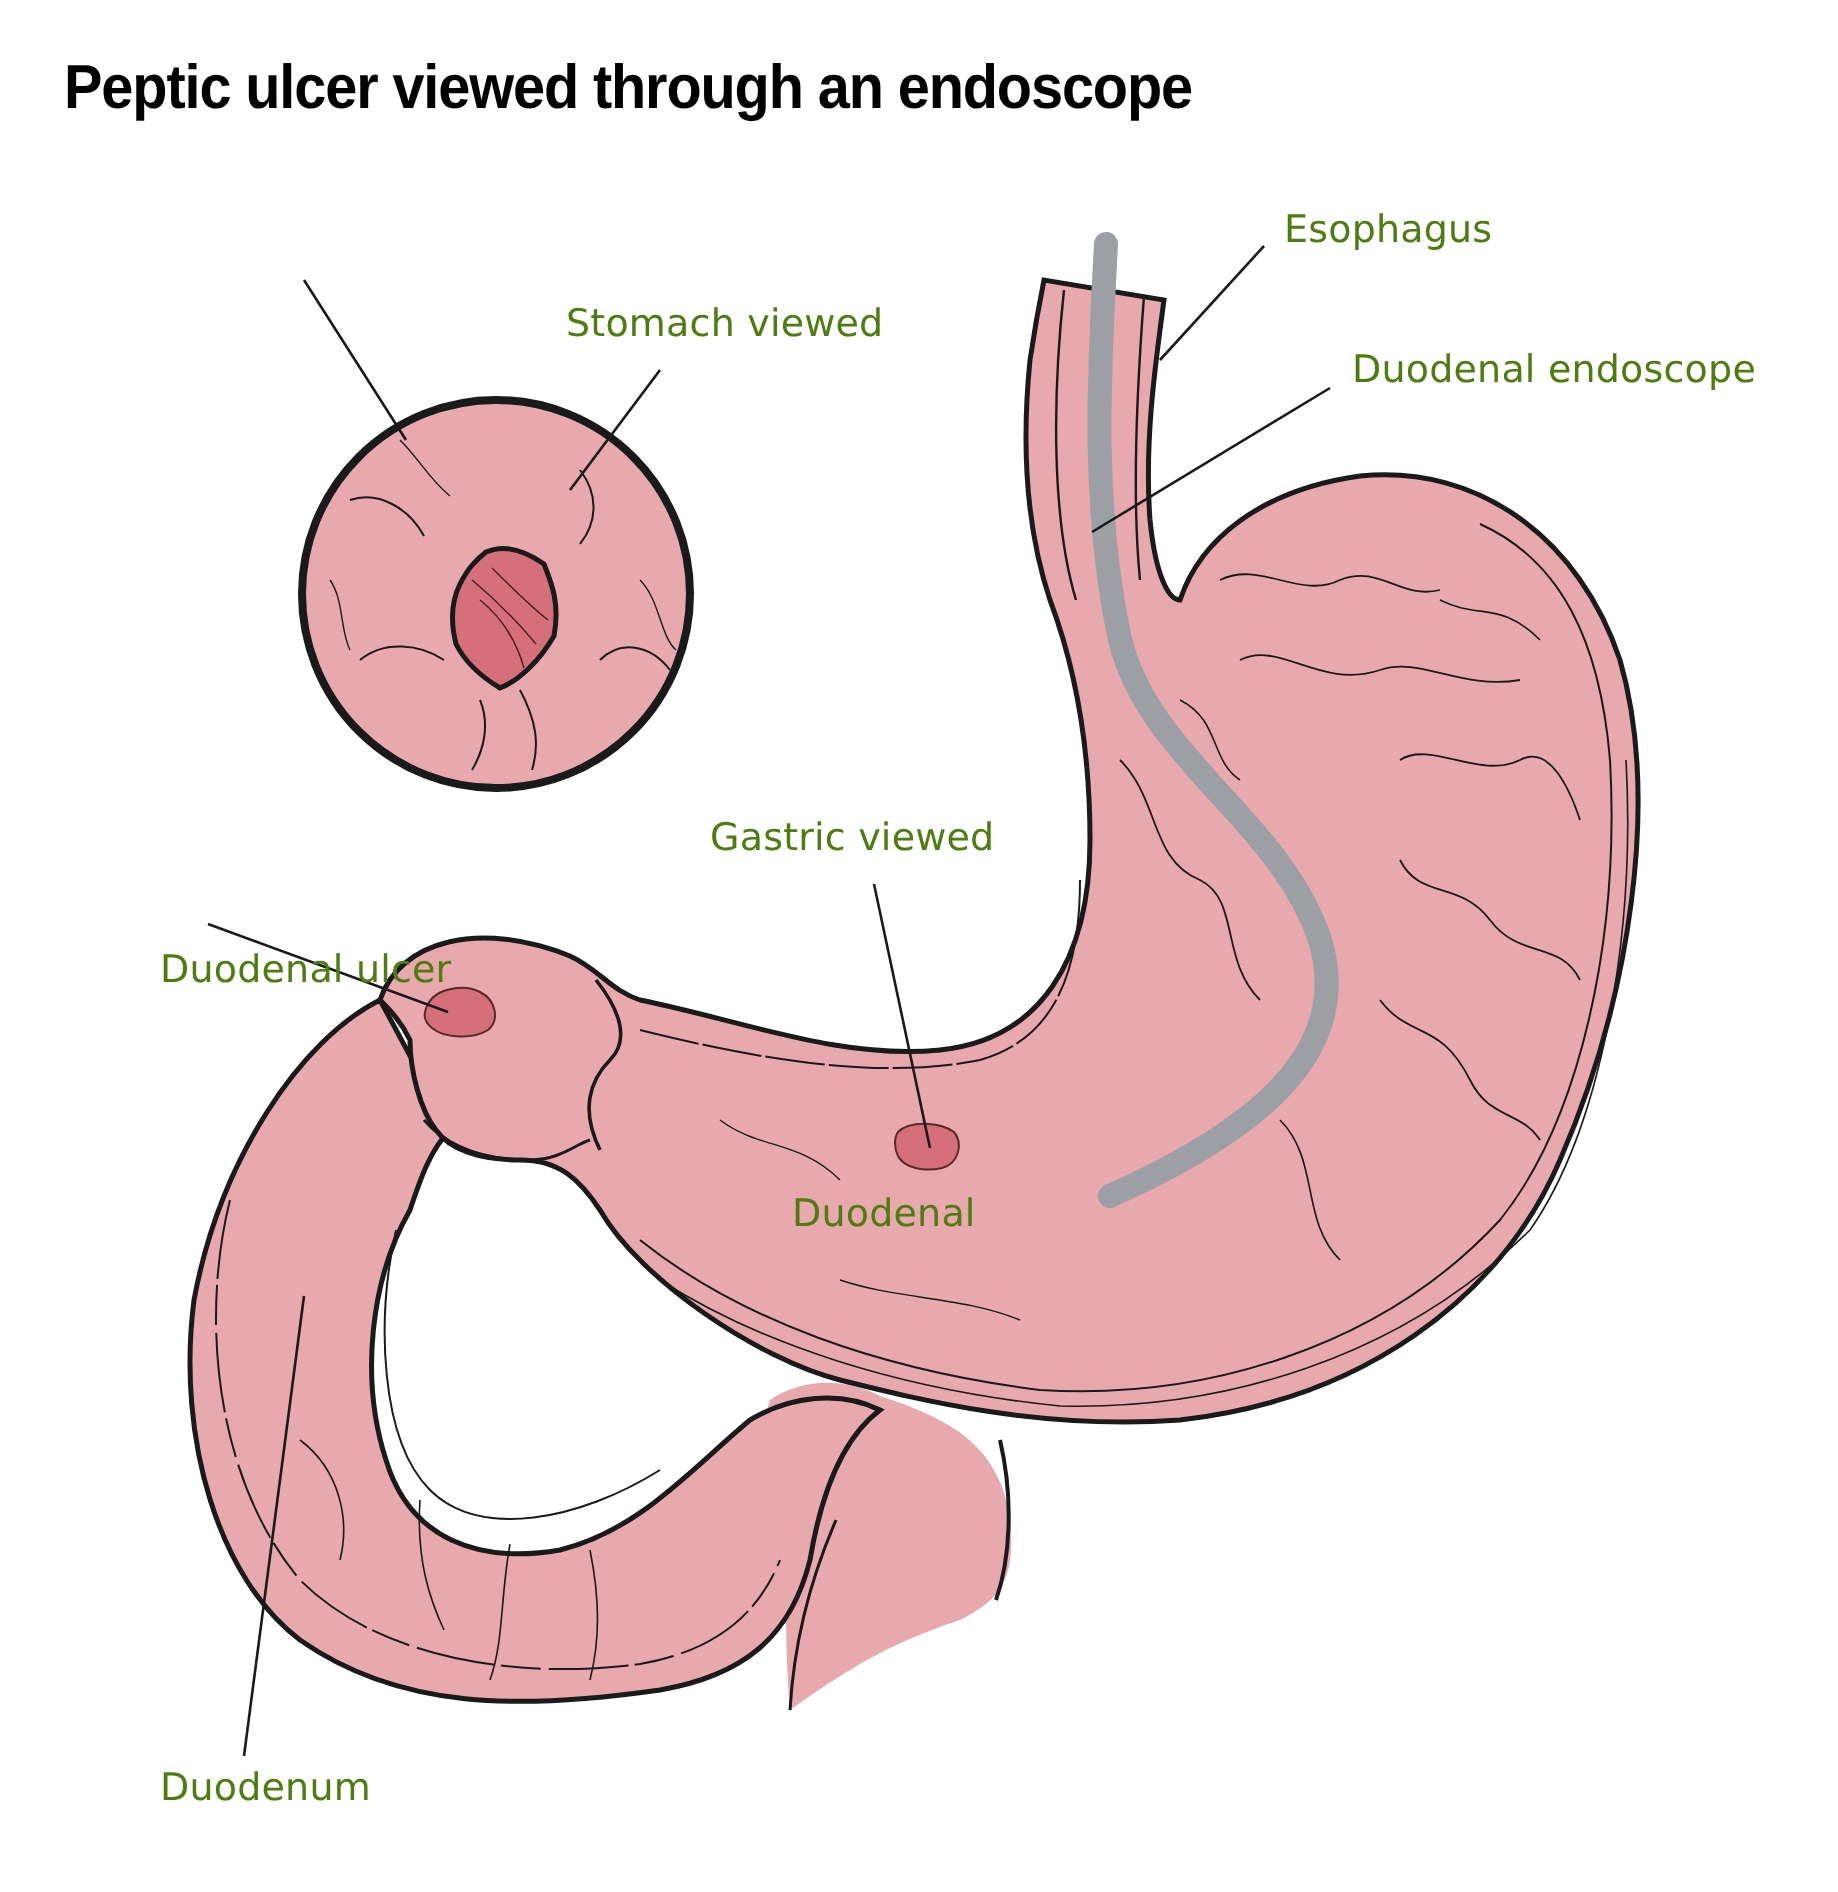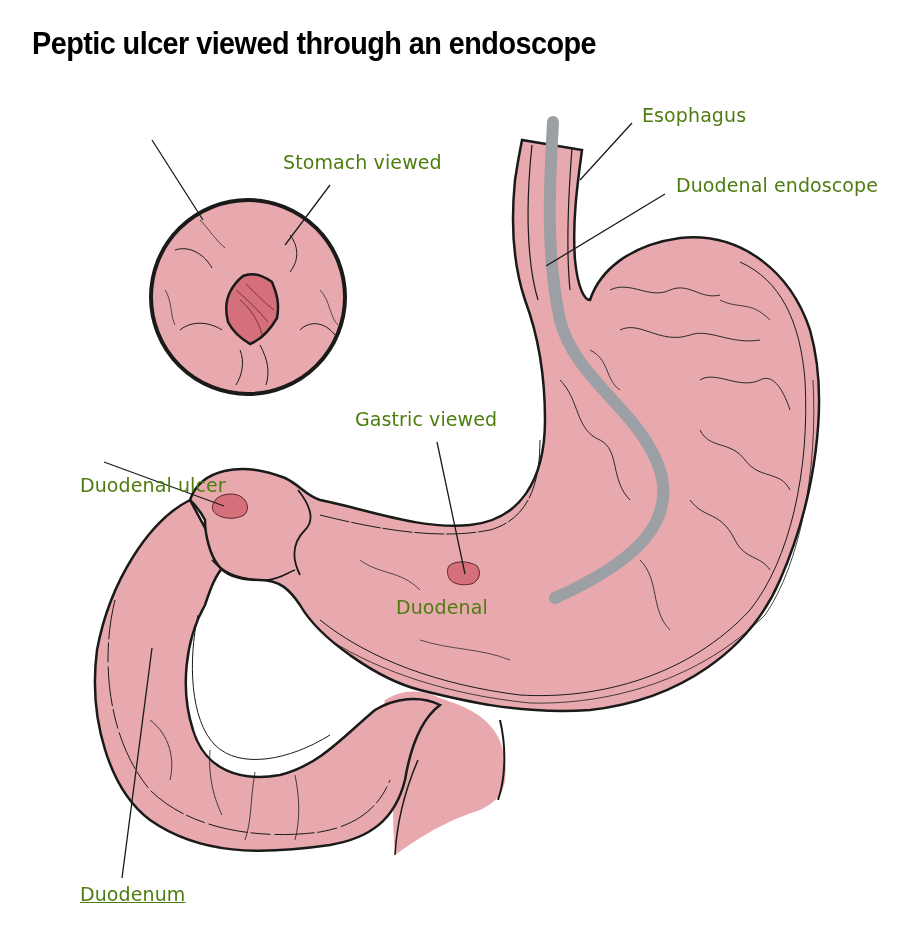--- a/index.html
+++ b/index.html
@@ -90,13 +90,13 @@
   <line x1="437" y1="442" x2="465" y2="574" stroke="#1a1a1a" stroke-width="1.3"></line>
   <line x1="152" y1="648" x2="122" y2="878" stroke="#1a1a1a" stroke-width="1.3"></line>
 </svg>
 
 <div class="lbl" style="left:283px; top:151px;">Stomach viewed</div>
 <div class="lbl" style="left:642px; top:104px;">Esophagus</div>
 <div class="lbl" style="left:676px; top:174px;">Duodenal endoscope</div>
 <div class="lbl" style="left:80px; top:426px;margin-top:48px;">Duodenal ulcer</div>
 <div class="lbl" style="left:355px; top:408px;">Gastric viewed</div>
 <div class="lbl" style="left:396px; top:596px;">Duodenal</div>
-<div class="lbl" style="left:80px; top:883px;text-decoration:underline;">Duodenum</div>
+<div class="lbl" style="left:80px; top:883px;">Duodenum</div>
 
 </body></html>

